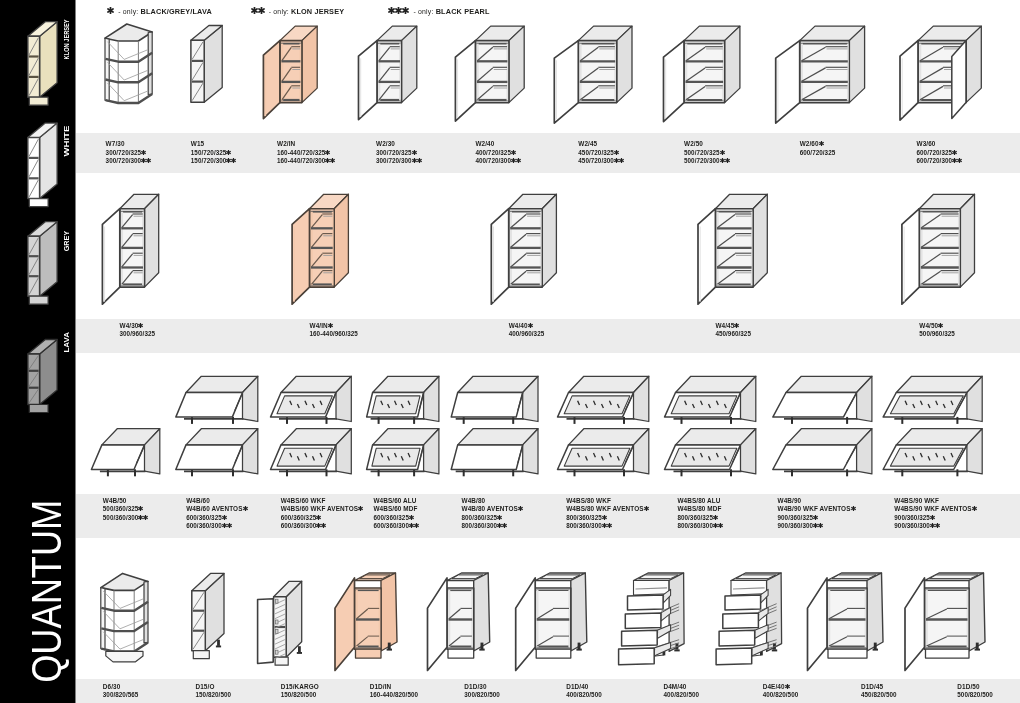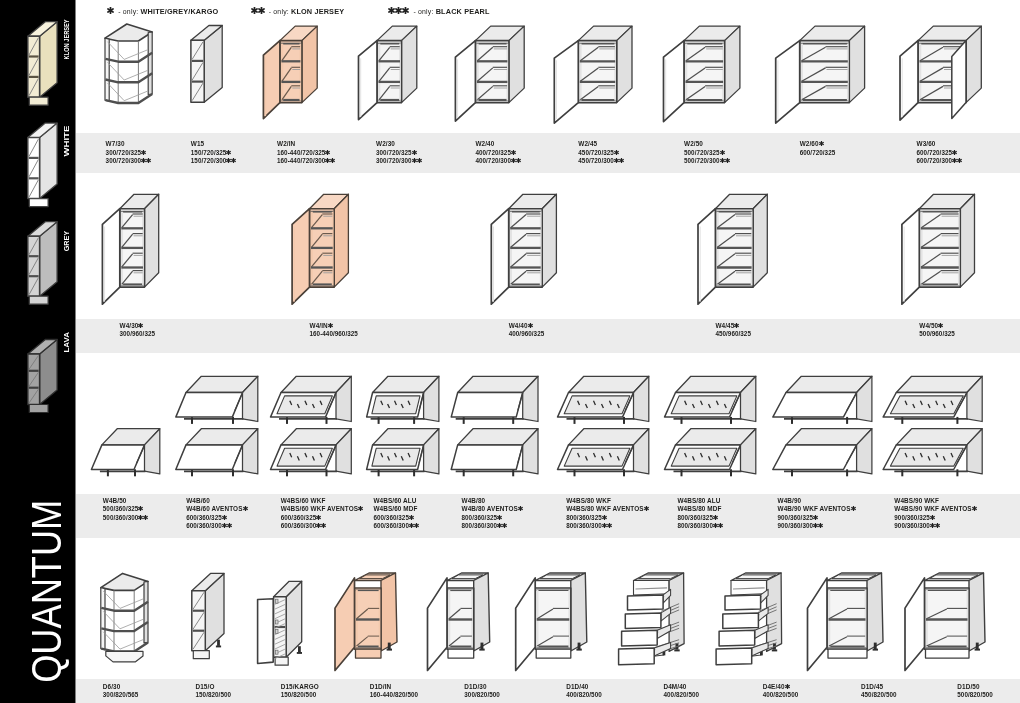--- a/index.html
+++ b/index.html
@@ -16,21 +16,21 @@
 <div class="band" style="top:133.0px;height:39.6px"></div>
     <div class="band" style="top:319.3px;height:34.2px"></div>
     <div class="band" style="top:494.3px;height:43.5px"></div>
     <div class="band" style="top:679.4px;height:23.6px"></div>
     <div class="lgd" style="left:107.0px"><svg width="7" height="7" viewBox="0 0 6 6" style="vertical-align:-0.2px">
         <g stroke="#222" stroke-width="1.5" stroke-linecap="round">
           <path d="M3 .5V5.5"></path>
           <path d="M.85 1.75l4.3 2.5"></path>
           <path d="M5.15 1.75L.85 4.25"></path>
         </g>
-      </svg><span class="lgt">&nbsp;&nbsp;- only:&nbsp;</span><b>WHITE/GREY/KARGO</b></div>
+      </svg><span class="lgt">&nbsp;&nbsp;- only:&nbsp;</span><b>BLACK/GREY/LAVA</b></div>
     <div class="lgd" style="left:250.5px"><svg width="7" height="7" viewBox="0 0 6 6" style="vertical-align:-0.2px">
         <g stroke="#222" stroke-width="1.5" stroke-linecap="round">
           <path d="M3 .5V5.5"></path>
           <path d="M.85 1.75l4.3 2.5"></path>
           <path d="M5.15 1.75L.85 4.25"></path>
         </g>
       </svg><svg width="7" height="7" viewBox="0 0 6 6" style="vertical-align:-0.2px">
         <g stroke="#222" stroke-width="1.5" stroke-linecap="round">
           <path d="M3 .5V5.5"></path>
           <path d="M.85 1.75l4.3 2.5"></path>

